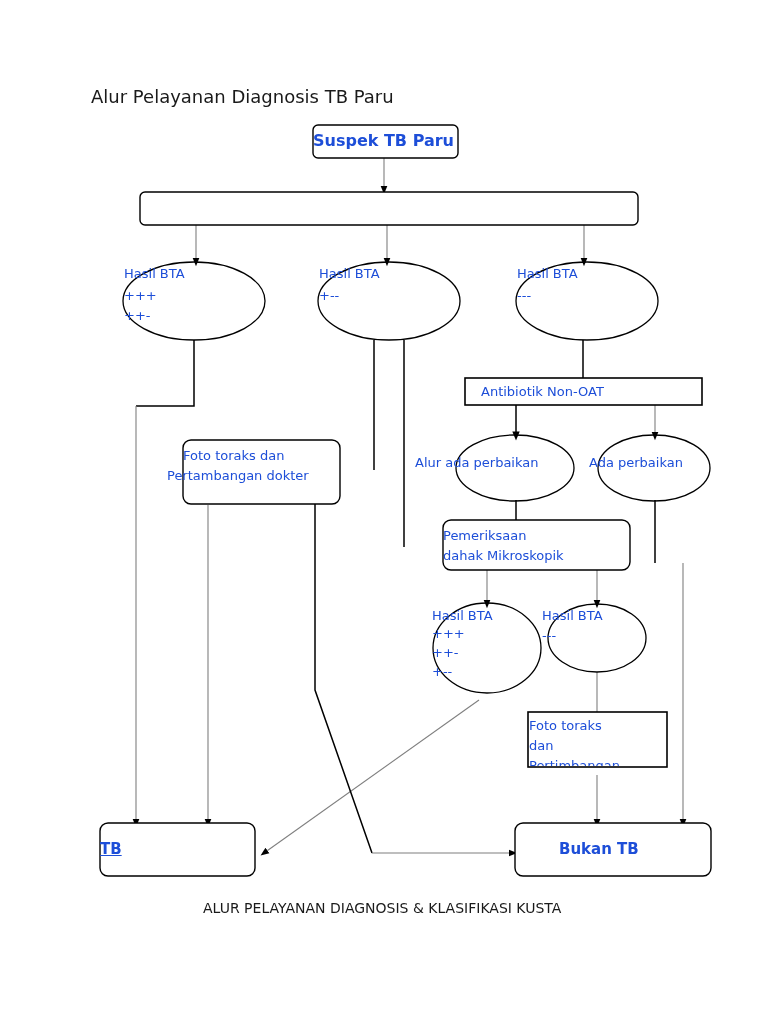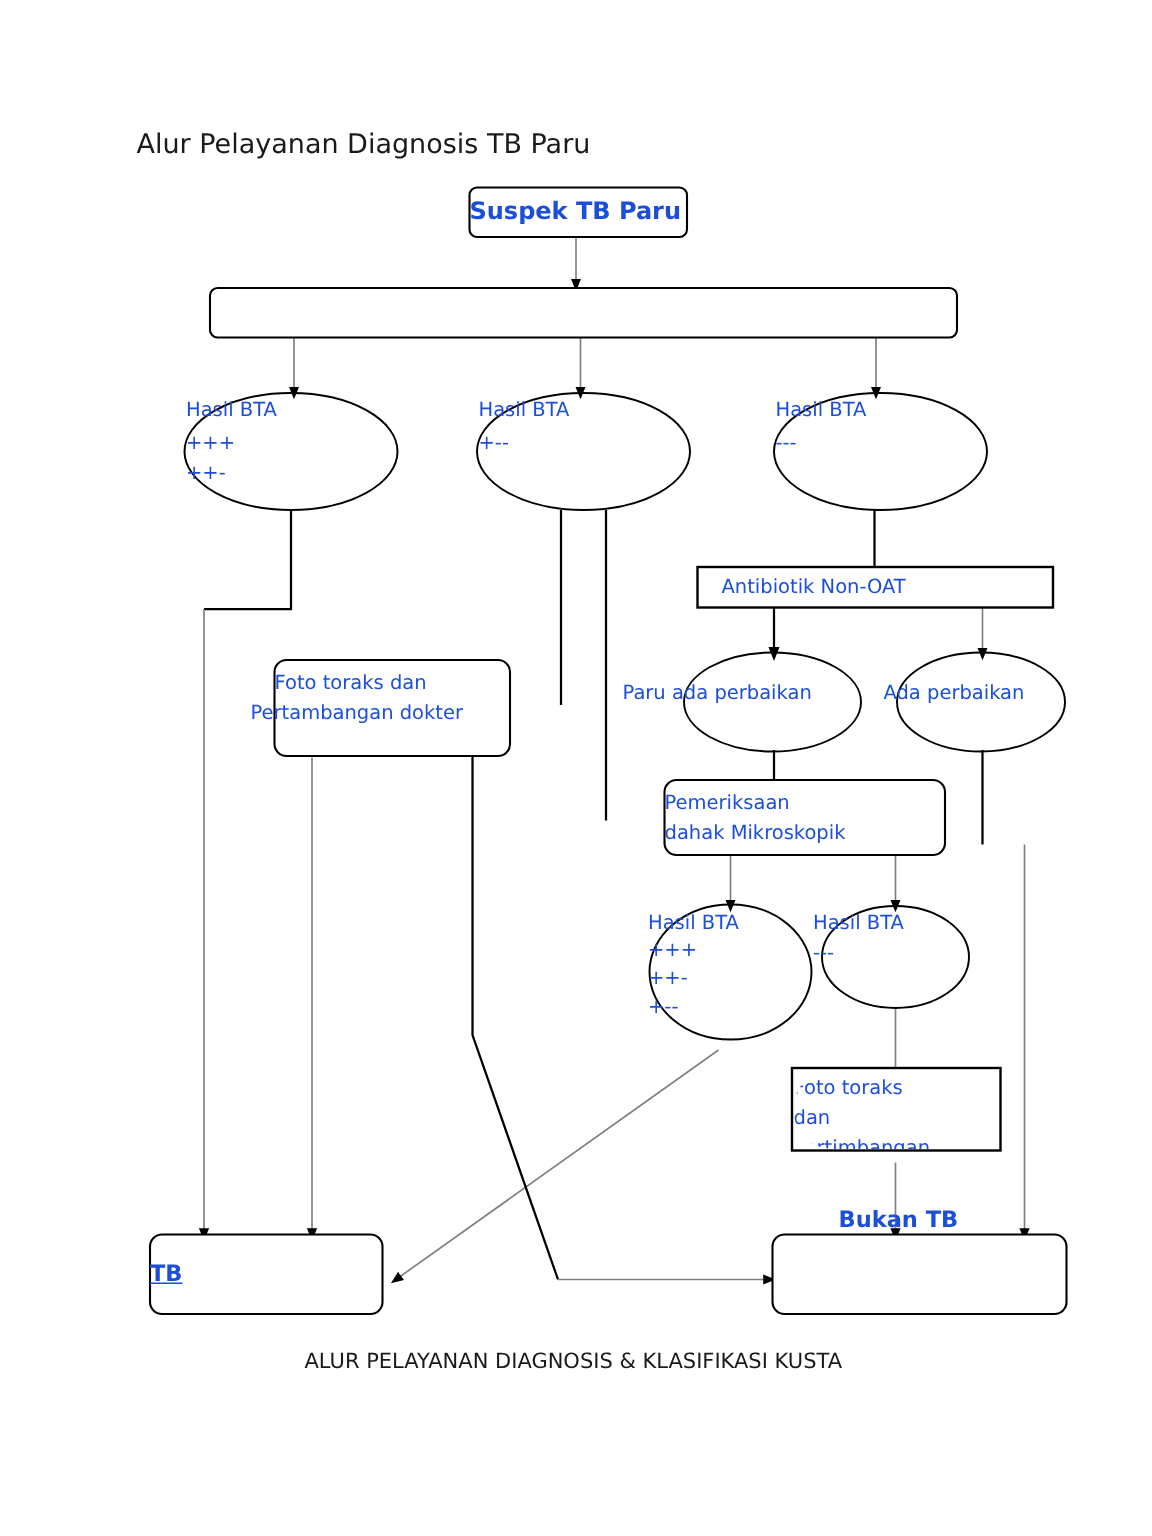--- a/index.html
+++ b/index.html
@@ -69,21 +69,20 @@
     color: #1a1a1a;
     white-space: nowrap;
   }
   .txt-suspek { font-size: 16px; font-weight: bold; }
   .txt-sps { font-size: 15.5px; font-weight: bold; }
   .txt-ell { font-size: 13px; }
   .txt-box { font-size: 13px; }
   .txt-res { font-size: 15px; font-weight: bold; }
   .clip-box {
     overflow: hidden;
-    border-radius: 26px;
   }
 </style>
 </head>
 <body>
 
 <div id="stage">
 
   <div class="title-note" style="left:91px; top:86px;">Alur Pelayanan Diagnosis TB Paru</div>
 
   <svg class="flow" viewBox="0 0 768 1024">
@@ -166,21 +165,21 @@
   <div class="lbl txt-ell" style="left:124px; top:308px; width:140px;">++-</div>
 
   <div class="lbl txt-ell" style="left:319px; top:266px; width:140px;">Hasil BTA</div>
   <div class="lbl txt-ell" style="left:319px; top:288px; width:140px;">+--</div>
 
   <div class="lbl txt-ell" style="left:517px; top:266px; width:140px;">Hasil BTA</div>
   <div class="lbl txt-ell" style="left:517px; top:288px; width:140px;">---</div>
 
   <div class="lbl txt-box" style="left:465px; top:384px; width:237px;margin-left:16px;">Antibiotik Non-OAT</div>
 
-  <div class="lbl txt-box" style="left:415px; top:455px; width:200px;">Paru ada perbaikan</div>
+  <div class="lbl txt-box" style="left:415px; top:455px; width:200px;">Alur ada perbaikan</div>
   <div class="lbl txt-box" style="left:589px; top:455px; width:130px;">Ada perbaikan</div>
 
   <div class="lbl txt-box" style="left:183px; top:448px; width:127px;">Foto toraks dan</div>
   <div class="lbl txt-box" style="left:167px; top:468px; width:189px;">Pertambangan dokter</div>
 
   <div class="lbl txt-box" style="left:443px; top:528px; width:156px;">Pemeriksaan</div>
   <div class="lbl txt-box" style="left:443px; top:548px; width:219px;">dahak Mikroskopik</div>
 
   <div class="lbl txt-ell" style="left:432px; top:608px; width:110px;">Hasil BTA</div>
   <div class="lbl txt-ell" style="left:432px; top:626px; width:110px;">+++</div>
@@ -190,17 +189,17 @@
   <div class="lbl txt-ell" style="left:542px; top:608px; width:110px;">Hasil BTA</div>
   <div class="lbl txt-ell" style="left:542px; top:628px; width:110px;">---</div>
 
   <div class="clip-box" style="position:absolute; left:529px; top:713px; width:137px; height:53px;">
     <div class="lbl txt-box" style="left:0px; top:5px; width:137px;">Foto toraks</div>
     <div class="lbl txt-box" style="left:0px; top:25px; width:137px;">dan</div>
     <div class="lbl txt-box" style="left:0px; top:45px; width:137px;">Pertimbangan</div>
   </div>
 
   <div class="lbl txt-res" style="left:100px; top:840px; width:155px;text-decoration:underline;">TB</div>
-  <div class="lbl txt-res" style="left:515px; top:804px; width:164px;padding-left:44px;">Bukan TB</div>
+  <div class="lbl txt-res" style="left:515px; top:840px; width:164px;padding-left:44px;">Bukan TB</div>
 
   <div class="caption" style="left:203px; top:900px;">ALUR PELAYANAN DIAGNOSIS &amp; KLASIFIKASI KUSTA</div>
 
 </div>
 
 </body></html>

